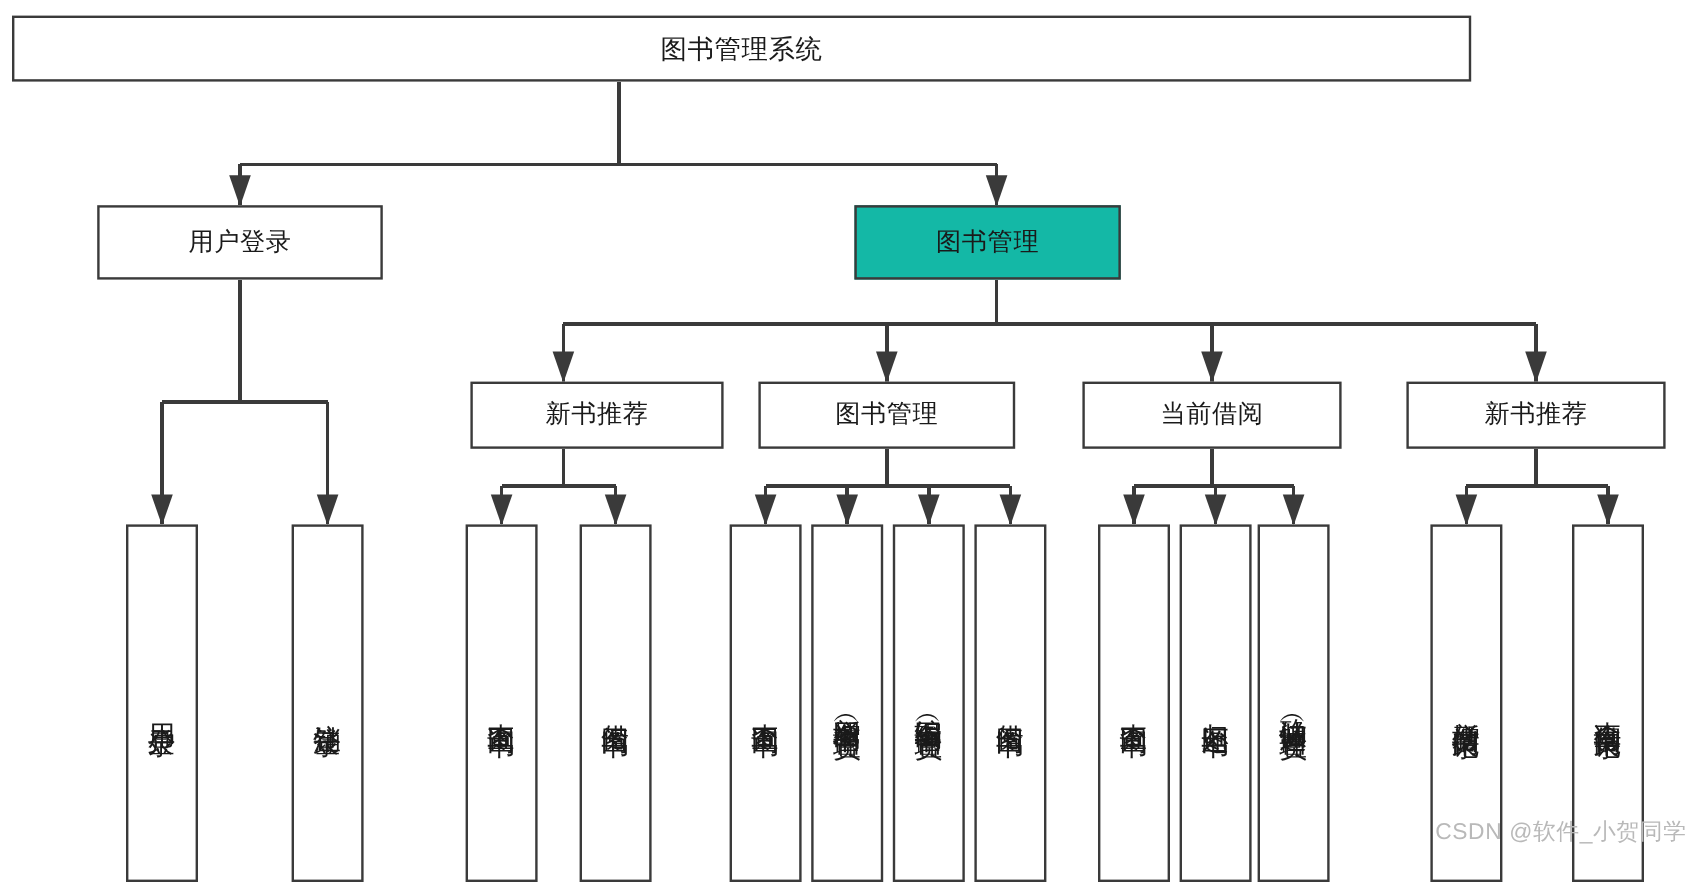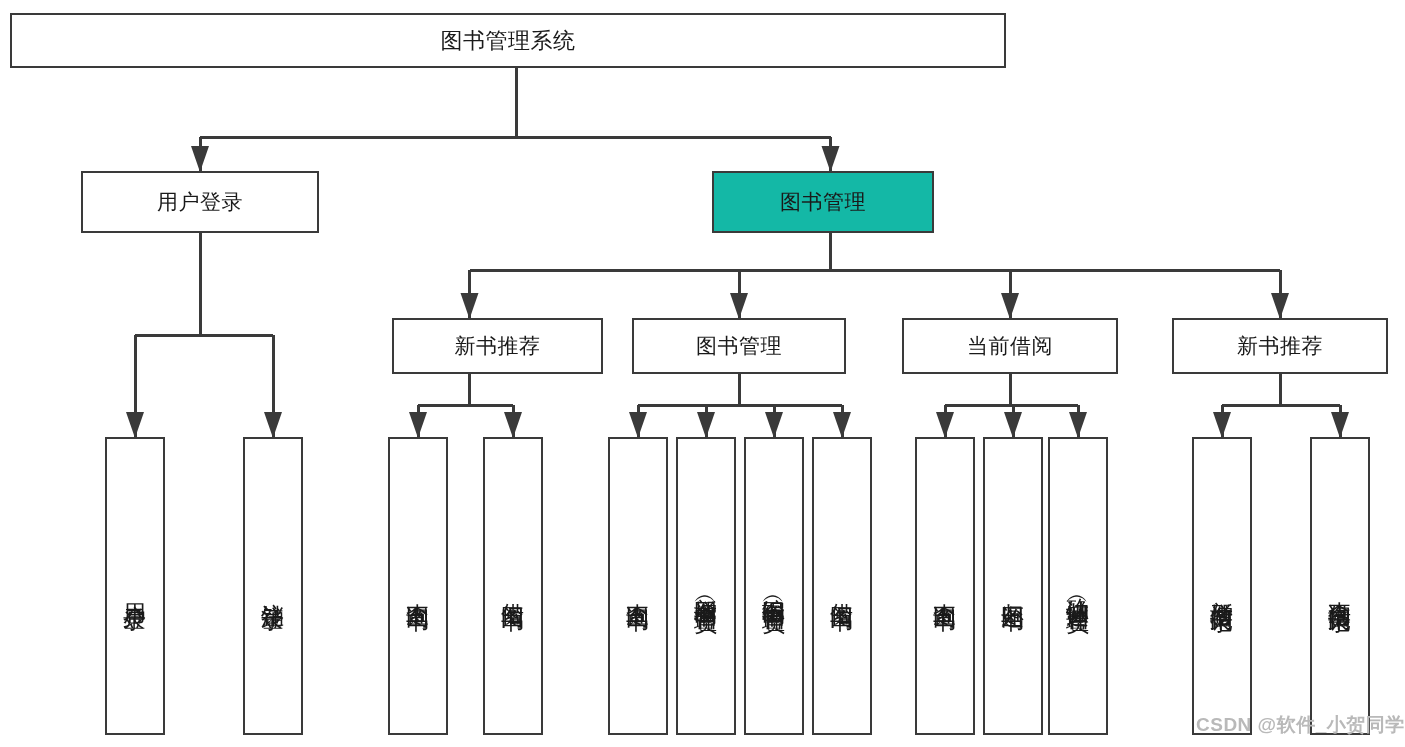--- a/index.html
+++ b/index.html
@@ -122,21 +122,21 @@
       <line x1="1078" y1="405" x2="1078" y2="437" stroke="#3a3a3a" stroke-width="3" shape-rendering="crispEdges"></line>
       <polygon points="1069,412 1087,412 1078,438" fill="#3a3a3a"></polygon>
       <line x1="1280" y1="374" x2="1280" y2="405" stroke="#3a3a3a" stroke-width="3" shape-rendering="crispEdges"></line>
       <line x1="1222" y1="405" x2="1340" y2="405" stroke="#3a3a3a" stroke-width="3" shape-rendering="crispEdges"></line>
       <line x1="1222" y1="405" x2="1222" y2="437" stroke="#3a3a3a" stroke-width="3" shape-rendering="crispEdges"></line>
       <polygon points="1213,412 1231,412 1222,438" fill="#3a3a3a"></polygon>
       <line x1="1340" y1="405" x2="1340" y2="437" stroke="#3a3a3a" stroke-width="3" shape-rendering="crispEdges"></line>
       <polygon points="1331,412 1349,412 1340,438" fill="#3a3a3a"></polygon>
     </svg>
   <div id="node-layer">
-      <div class="node horizontal root" id="node-root" style="left: 10px; top: 13px; width: 996px; height: 55px; border-color: rgb(58, 58, 58); background: rgb(255, 255, 255);">
+      <div class="node horizontal root" id="node-root" style="left: 10px; top: 13px; width: 1216px; height: 55px; border-color: rgb(58, 58, 58); background: rgb(255, 255, 255);">
         <span class="node-label">图书管理系统</span>
       </div>
       <div class="node horizontal" id="node-user-login" style="left: 81px; top: 171px; width: 238px; height: 62px; border-color: rgb(58, 58, 58); background: rgb(255, 255, 255);">
         <span class="node-label">用户登录</span>
       </div>
       <div class="node horizontal" id="node-book-management" style="left: 712px; top: 171px; width: 222px; height: 62px; border-color: rgb(58, 58, 58); background: #14b8a6;">
         <span class="node-label">图书管理</span>
       </div>
       <div class="node horizontal" id="node-new-book-recommend" style="left: 364px; top: 318px; width: 211px; height: 56px; border-color: rgb(58, 58, 58); background: rgb(255, 255, 255); margin-left: 28px;">
         <span class="node-label">新书推荐</span>
@@ -183,14 +183,14 @@
       <div class="node vertical" id="node-leaf-confirm-return" style="left: 1048px; top: 437px; width: 60px; height: 298px; border-color: rgb(58, 58, 58); background: rgb(255, 255, 255);">
         <span class="node-label">确认归还（管理员）</span>
       </div>
       <div class="node vertical" id="node-leaf-add-borrow-record" style="left: 1192px; top: 437px; width: 60px; height: 298px; border-color: rgb(58, 58, 58); background: rgb(255, 255, 255);">
         <span class="node-label">新增借阅记录</span>
       </div>
       <div class="node vertical" id="node-leaf-query-borrow-record" style="left: 1310px; top: 437px; width: 60px; height: 298px; border-color: rgb(58, 58, 58); background: rgb(255, 255, 255);">
         <span class="node-label">查询借阅记录</span>
       </div>
     </div>
-  <div class="watermark" style="left: 1196px; top: 712px; color: rgb(185, 185, 185); font-weight: bold;">CSDN @软件_小贺同学</div>
+  <div class="watermark" style="left: 1196px; top: 680px; color: rgb(185, 185, 185);">CSDN @软件_小贺同学</div>
 </div>
 
 </body></html>

